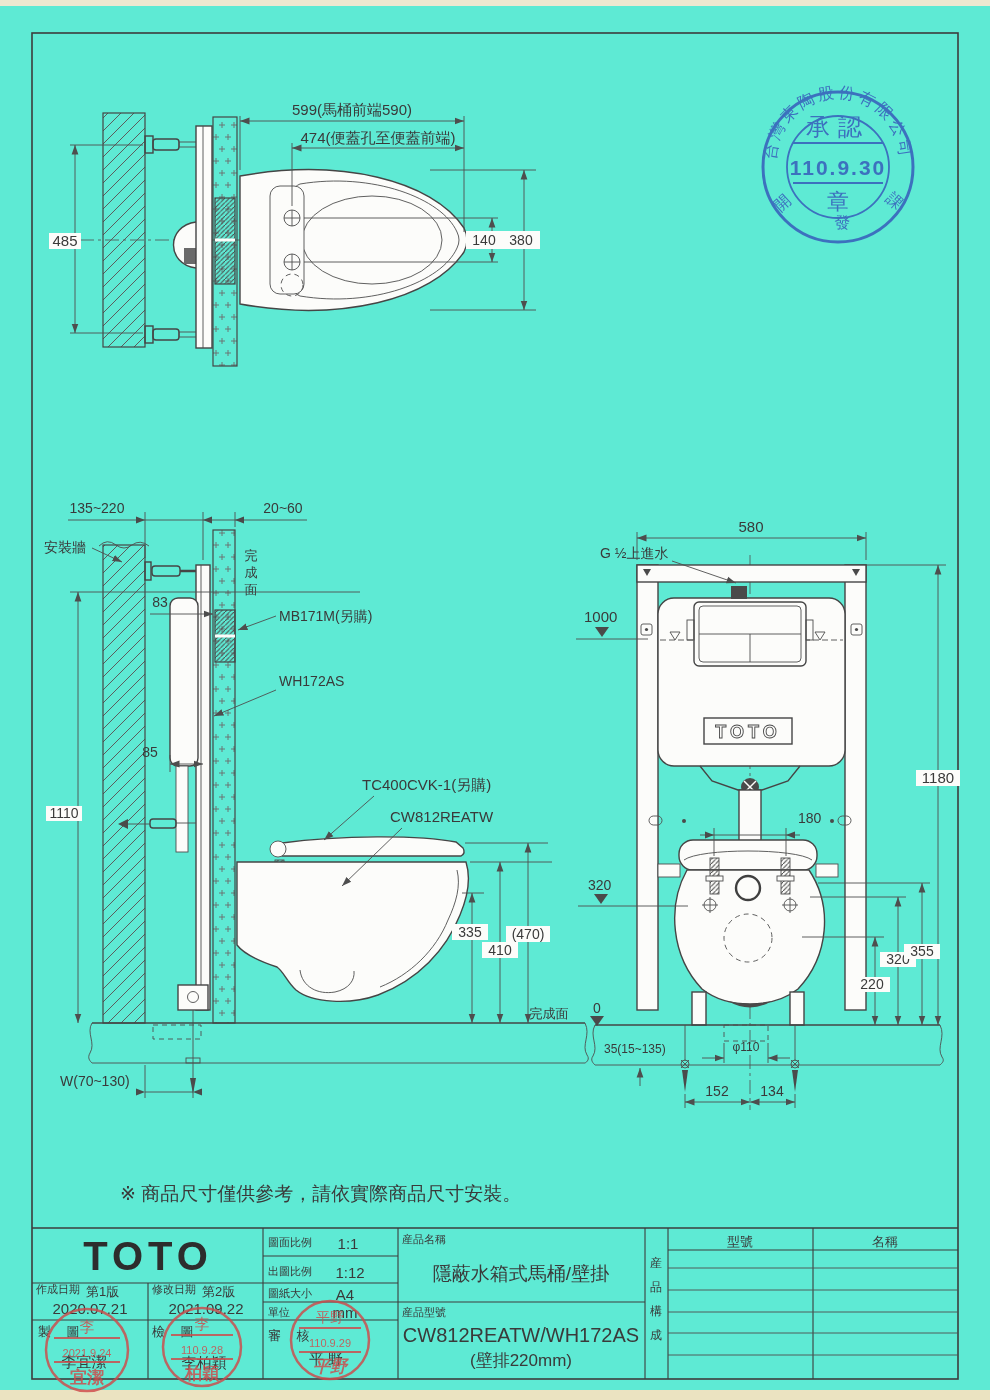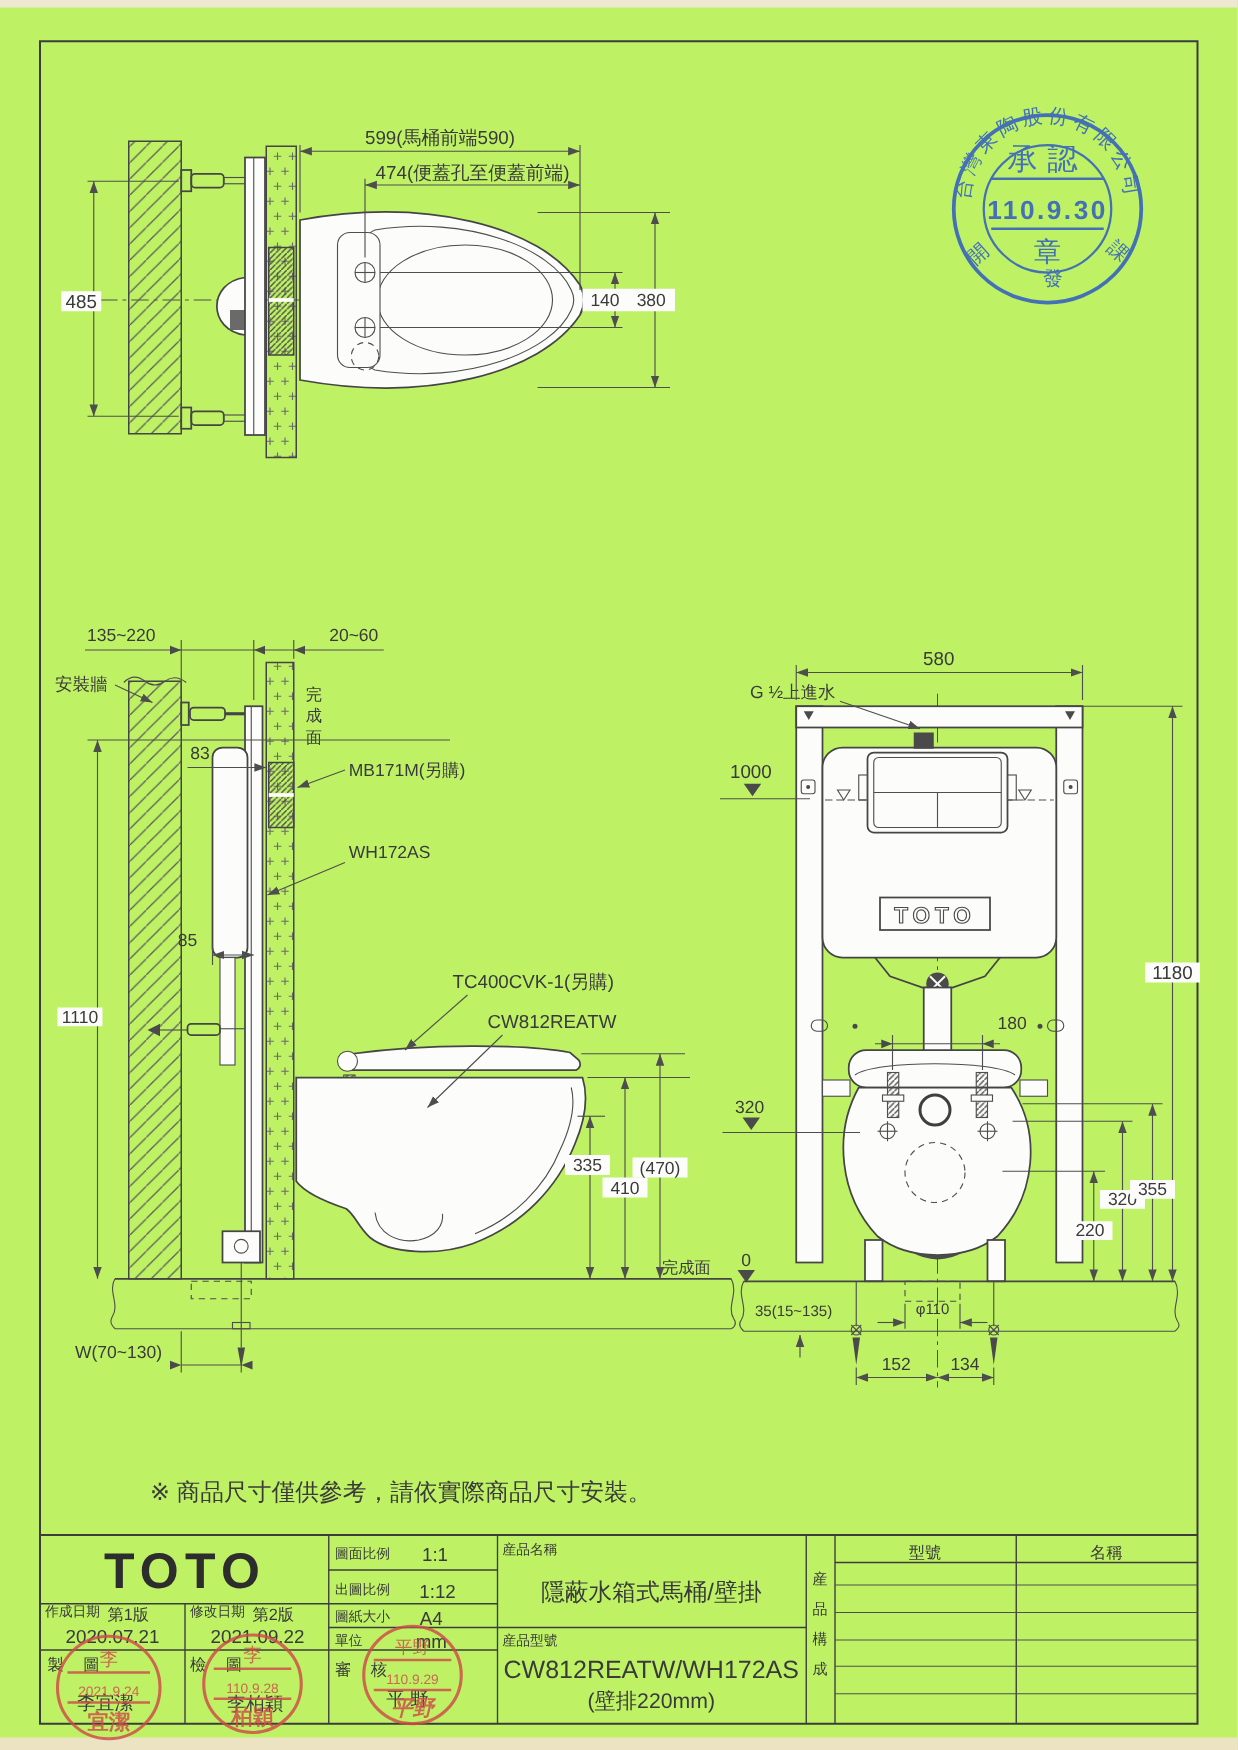--- a/index.html
+++ b/index.html
@@ -1,16 +1,16 @@
 <!DOCTYPE html>
 <html><head>
 <meta charset="utf-8">
 <style>
   html,body{margin:0;padding:0;background:#e8e8e8;}
-  #sheet{width:990px;height:1400px;position:relative;background:#bef264;overflow:hidden;text-decoration:underline;}
+  #sheet{width:990px;height:1400px;position:relative;background:#5eead4;overflow:hidden;text-decoration:underline;}
   svg{display:block;}
   text{font-family:"Liberation Sans","DejaVu Sans",sans-serif;fill:#3a3a3a;}
   .ln{stroke:#454545;stroke-width:1.4;fill:none;}
   .lt{stroke:#4e4e4e;stroke-width:0.9;fill:none;}
   .dim{stroke:#4e4e4e;stroke-width:0.9;fill:none;}
   .tb{stroke:#3c3c3c;stroke-width:1.1;fill:none;}
   .tbh{stroke:#3c3c3c;stroke-width:1.6;fill:none;}
   .cl{stroke:#4e4e4e;stroke-width:0.8;fill:none;stroke-dasharray:14 4 3 4;}
   .dsh{stroke-dasharray:5 4;}
   .dar{marker-start:url(#ma);marker-end:url(#ma);}

